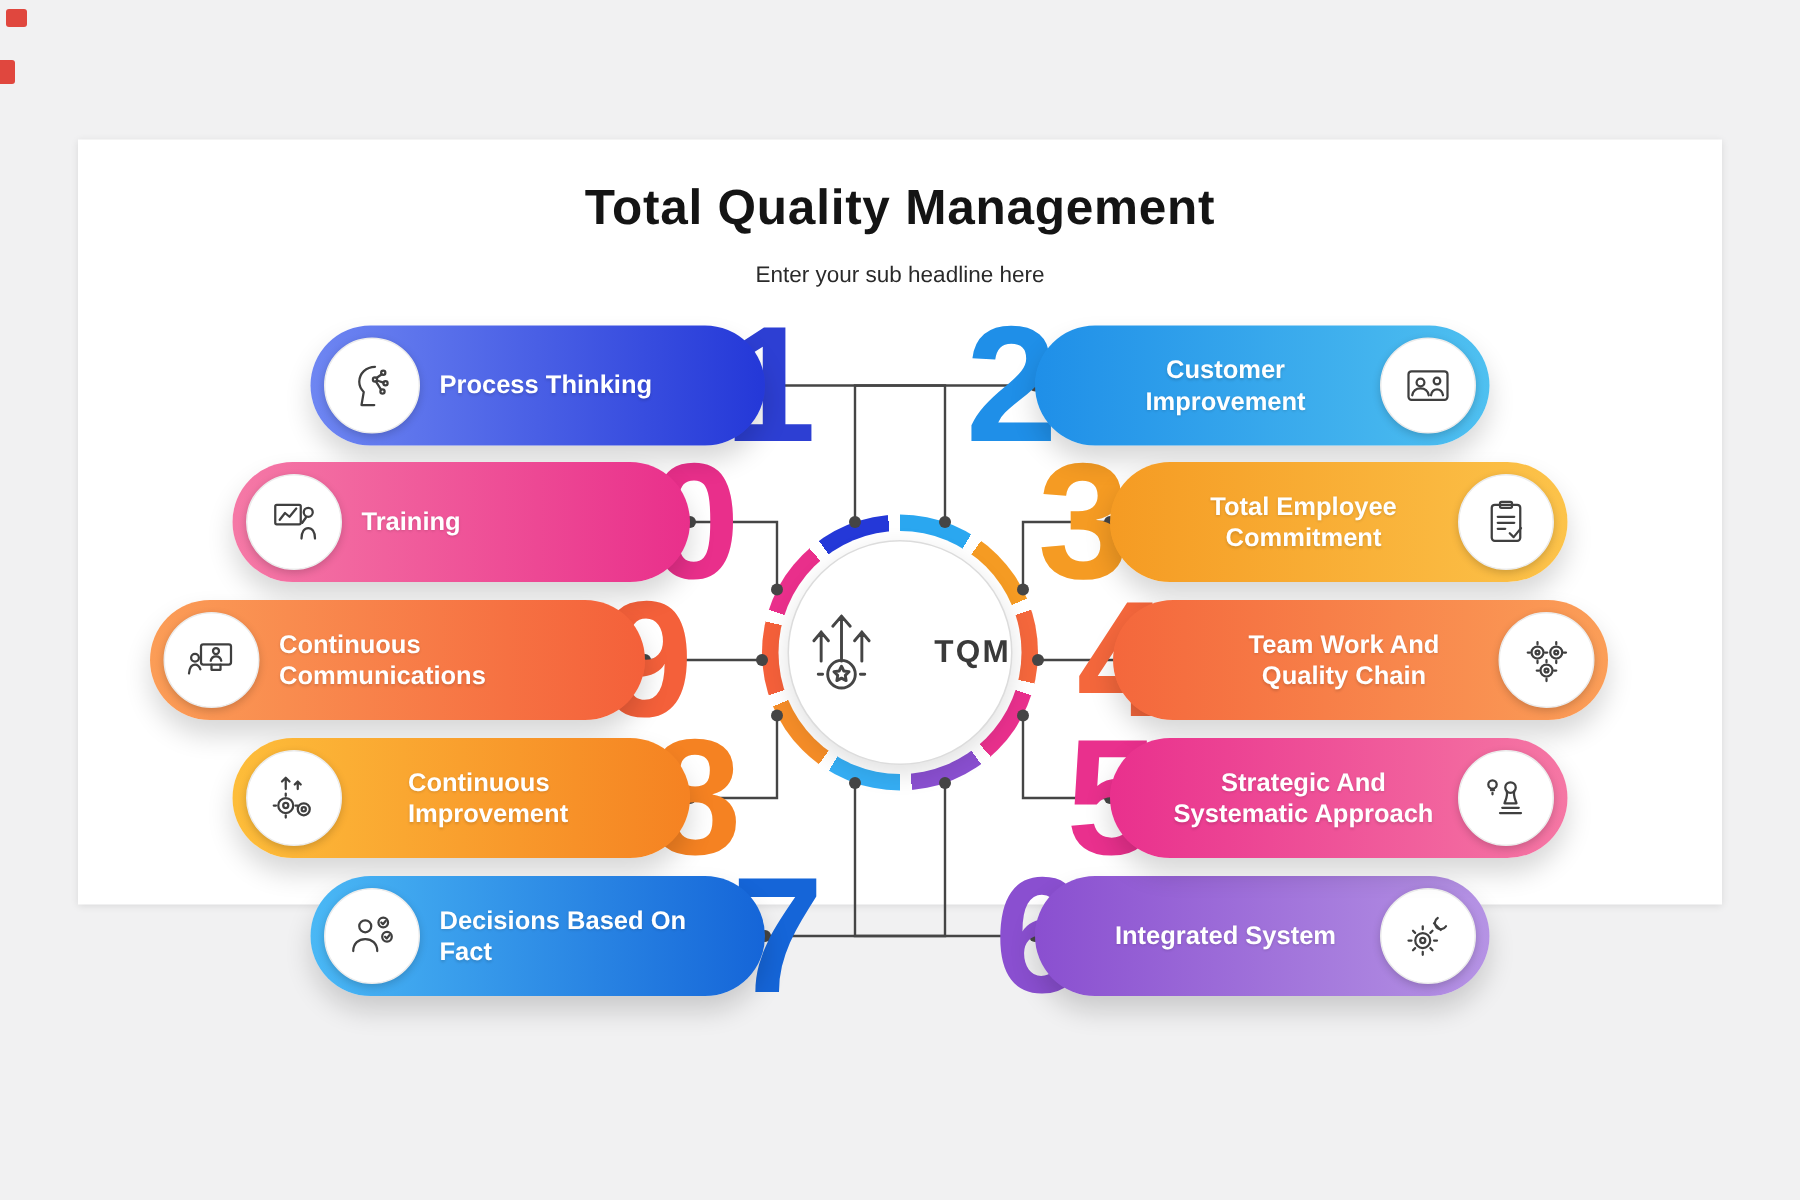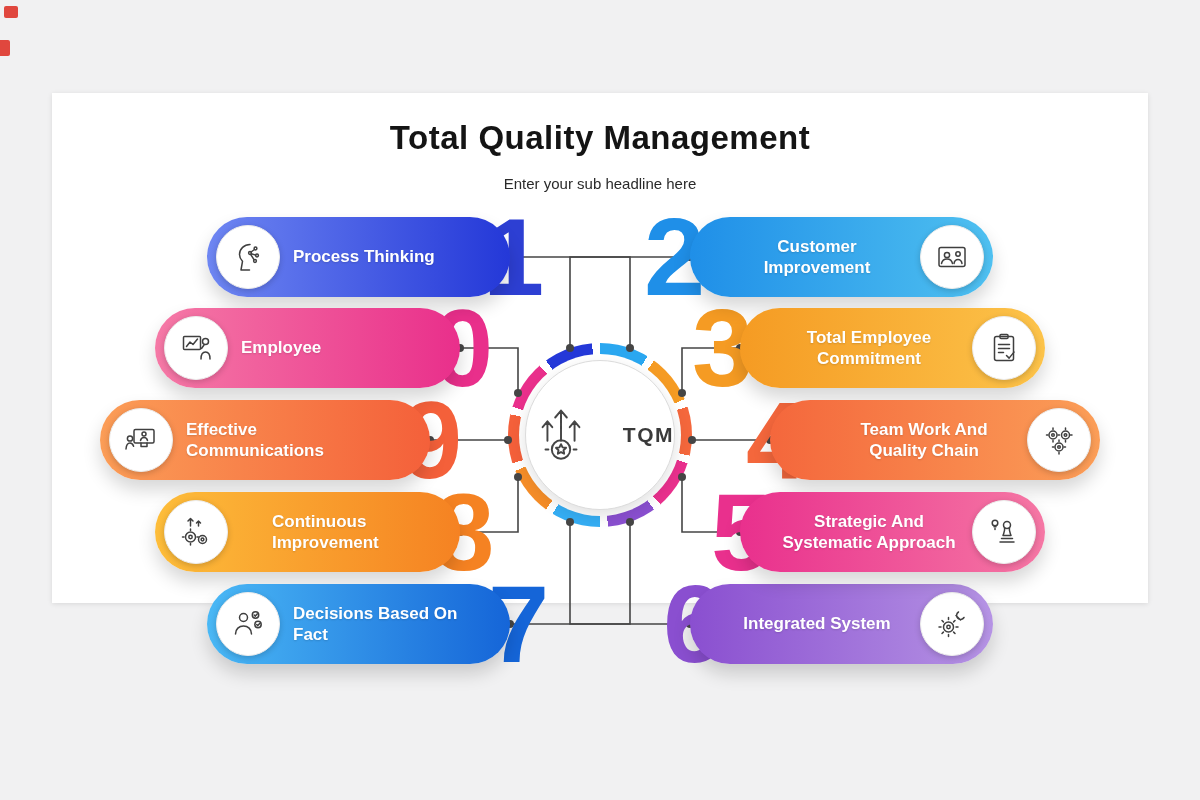--- a/index.html
+++ b/index.html
@@ -46,21 +46,21 @@
   .pill.right .label{text-align:center;max-width:180px;}
   .label.cap150{max-width:150px;flex:0 1 auto;}
   
   .pos-l1{left:155px;top:124px;width:303px;} .pos-l1 .big-num{left:305px;}
   .pos-l2{left:103px;top:215px;width:305px;} .pos-l2 .big-num{left:277px;}
   .pos-l3{left:48px; top:307px;width:330px;} .pos-l3 .big-num{left:330px;}
   .pos-l4{left:103px;top:399px;width:305px;} .pos-l4 .big-num{left:307px;}
   .pos-l5{left:155px;top:491px;width:303px;} .pos-l5 .big-num{left:310px;}
   .pos-r1{left:638px;top:124px;width:303px;} .pos-r1 .big-num{left:-17px;}
   .pos-r2{left:688px;top:215px;width:305px;} .pos-r2 .big-num{left:-19px;}
-  .pos-r3{left:718px;top:307px;width:330px;} .pos-r3 .big-num{left:5px;}
+  .pos-r3{left:690px;top:307px;width:330px;} .pos-r3 .big-num{left:5px;}
   .pos-r4{left:688px;top:399px;width:305px;} .pos-r4 .big-num{left:0px;}
   .pos-r5{left:638px;top:491px;width:303px;} .pos-r5 .big-num{left:2px;}
 </style>
 </head>
 <body>
 
 <div class="page">
   <div class="corner-art art1"></div>
   <div class="corner-art art2"></div>
 
@@ -159,38 +159,38 @@
       <div class="big-num" style="color: rgb(233, 47, 139);">10</div>
       <div class="pill left" style="background: linear-gradient(90deg, rgb(245, 121, 166), rgb(233, 47, 139));">
         <div class="icon-circle">
           <svg viewBox="0 0 36 36">
               <rect x="5.5" y="6.5" width="17" height="13" rx="1"></rect>
               <path d="M8.5 16.5l3.5-4.5 3 2.5 4.5-5.5"></path>
               <circle cx="27.5" cy="11.5" r="3"></circle>
               <path d="M23 29c0-4.5 2-7 4.5-7s4.5 2.5 4.5 7M26 15l-2.5 3.5"></path>
             </svg>
         </div>
-        <div class="label">Employee</div>
+        <div class="label">Training</div>
       </div>
     </div>
 
     <div class="pill-group pos-l3">
       <div class="big-num" style="color: rgb(244, 96, 58);">9</div>
       <div class="pill left" style="background: linear-gradient(90deg, rgb(251, 157, 87), rgb(244, 96, 58));">
         <div class="icon-circle">
           <svg viewBox="0 0 36 36">
               <rect x="11" y="7.5" width="20" height="13.5" rx="1.5"></rect>
               <circle cx="21" cy="12" r="2"></circle>
               <path d="M17.5 18.5c.4-2 1.8-3 3.5-3s3.1 1 3.5 3"></path>
               <path d="M18 21v3.5h6V21"></path>
               <circle cx="7" cy="16.5" r="2.6"></circle>
               <path d="M3 27c.3-3.8 1.9-6 4-6 1.6 0 2.9 1.2 3.6 3.2"></path>
             </svg>
         </div>
-        <div class="label cap150">Effective Communications</div>
+        <div class="label cap150">Continuous Communications</div>
       </div>
     </div>
 
     <div class="pill-group pos-l4">
       <div class="big-num" style="color: rgb(245, 130, 34);">8</div>
       <div class="pill left" style="background: linear-gradient(90deg, rgb(253, 189, 58), rgb(245, 130, 34)); gap: 44px;">
         <div class="icon-circle">
           <svg viewBox="0 0 36 36">
               <path d="M12.5 12V4.5M12.5 4.5L10 7M12.5 4.5L15 7M20.5 12V7M20.5 7l-2 2M20.5 7l2 2"></path>
               <circle cx="12.5" cy="23" r="5"></circle>

